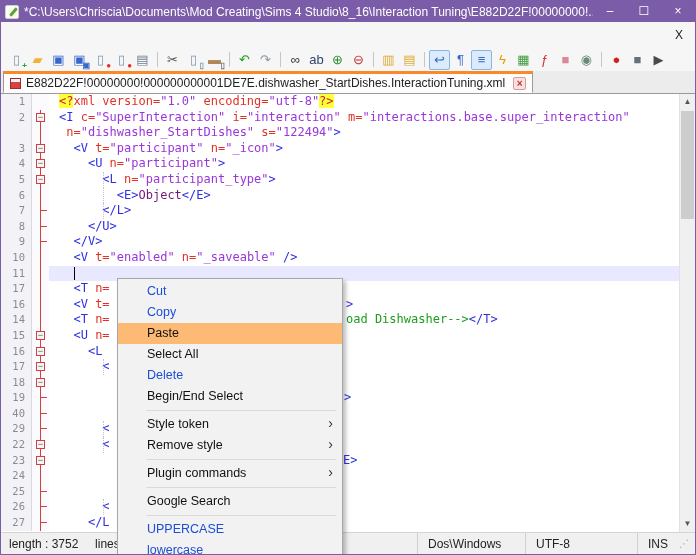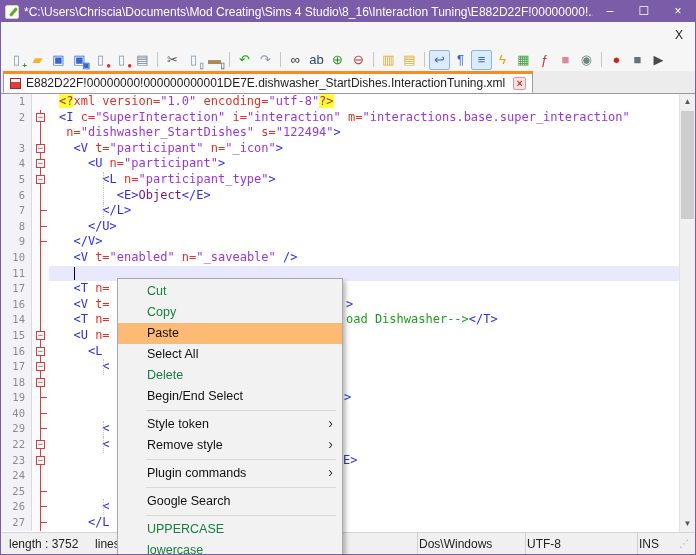--- a/index.html
+++ b/index.html
@@ -52,28 +52,28 @@
   .pi{color:#cc2222;background:#ffff3c}
 
   .vscroll{width:16px;background:#f0f0f0;border-left:1px solid #e2e2e2;position:relative;flex:none}
   .vs-btn{position:absolute;left:0;width:100%;height:16px;text-align:center;font-size:8px;color:#555;line-height:16px}
   .vs-up{top:0}.vs-down{bottom:0}
   .vs-thumb{position:absolute;top:17px;left:1px;right:1px;height:108px;background:#cdcdcd}
 
   
   .statusbar{height:22px;background:#f0f0f0;border-top:1px solid #d4d4d4;display:flex;align-items:center;font-size:12px;color:#222}
   .sb-left{padding-left:8px;flex:1;white-space:pre}
-  .sb-field{border-left:1px solid #d0d0d0;height:100%;display:flex;align-items:center;padding:0 1px;flex:none}
+  .sb-field{border-left:1px solid #d0d0d0;height:100%;display:flex;align-items:center;padding:0 10px;flex:none}
   .sb-eol{width:108px}.sb-enc{width:112px}.sb-ins{width:42px}
   .sb-grip{width:16px;color:#a8a8a8;font-size:10px;flex:none}
 
   
   .ctxmenu{position:absolute;left:116px;top:277px;width:226px;background:#f2f2f2;border:1px solid #a8a8a8;box-shadow:3px 3px 4px rgba(0,0,0,.25);padding:2px 0;font-size:12.5px;z-index:50}
   .cm-item{height:21px;line-height:21px;padding-left:29px;position:relative;color:#111;white-space:nowrap}
-  .cm-item.disabled{color:#15803d}
+  .cm-item.disabled{color:#1d4ed8}
   .cm-item.highlighted{background:#fdba74}
   .cm-arrow{position:absolute;right:9px;top:-1px;font-size:14px;color:#333}
   .cm-sep{height:1px;background:#d9d9d9;margin:3px 6px 3px 28px}
 </style>
 </head>
 <body>
 
 <div class="win">
 
   <div class="titlebar">

